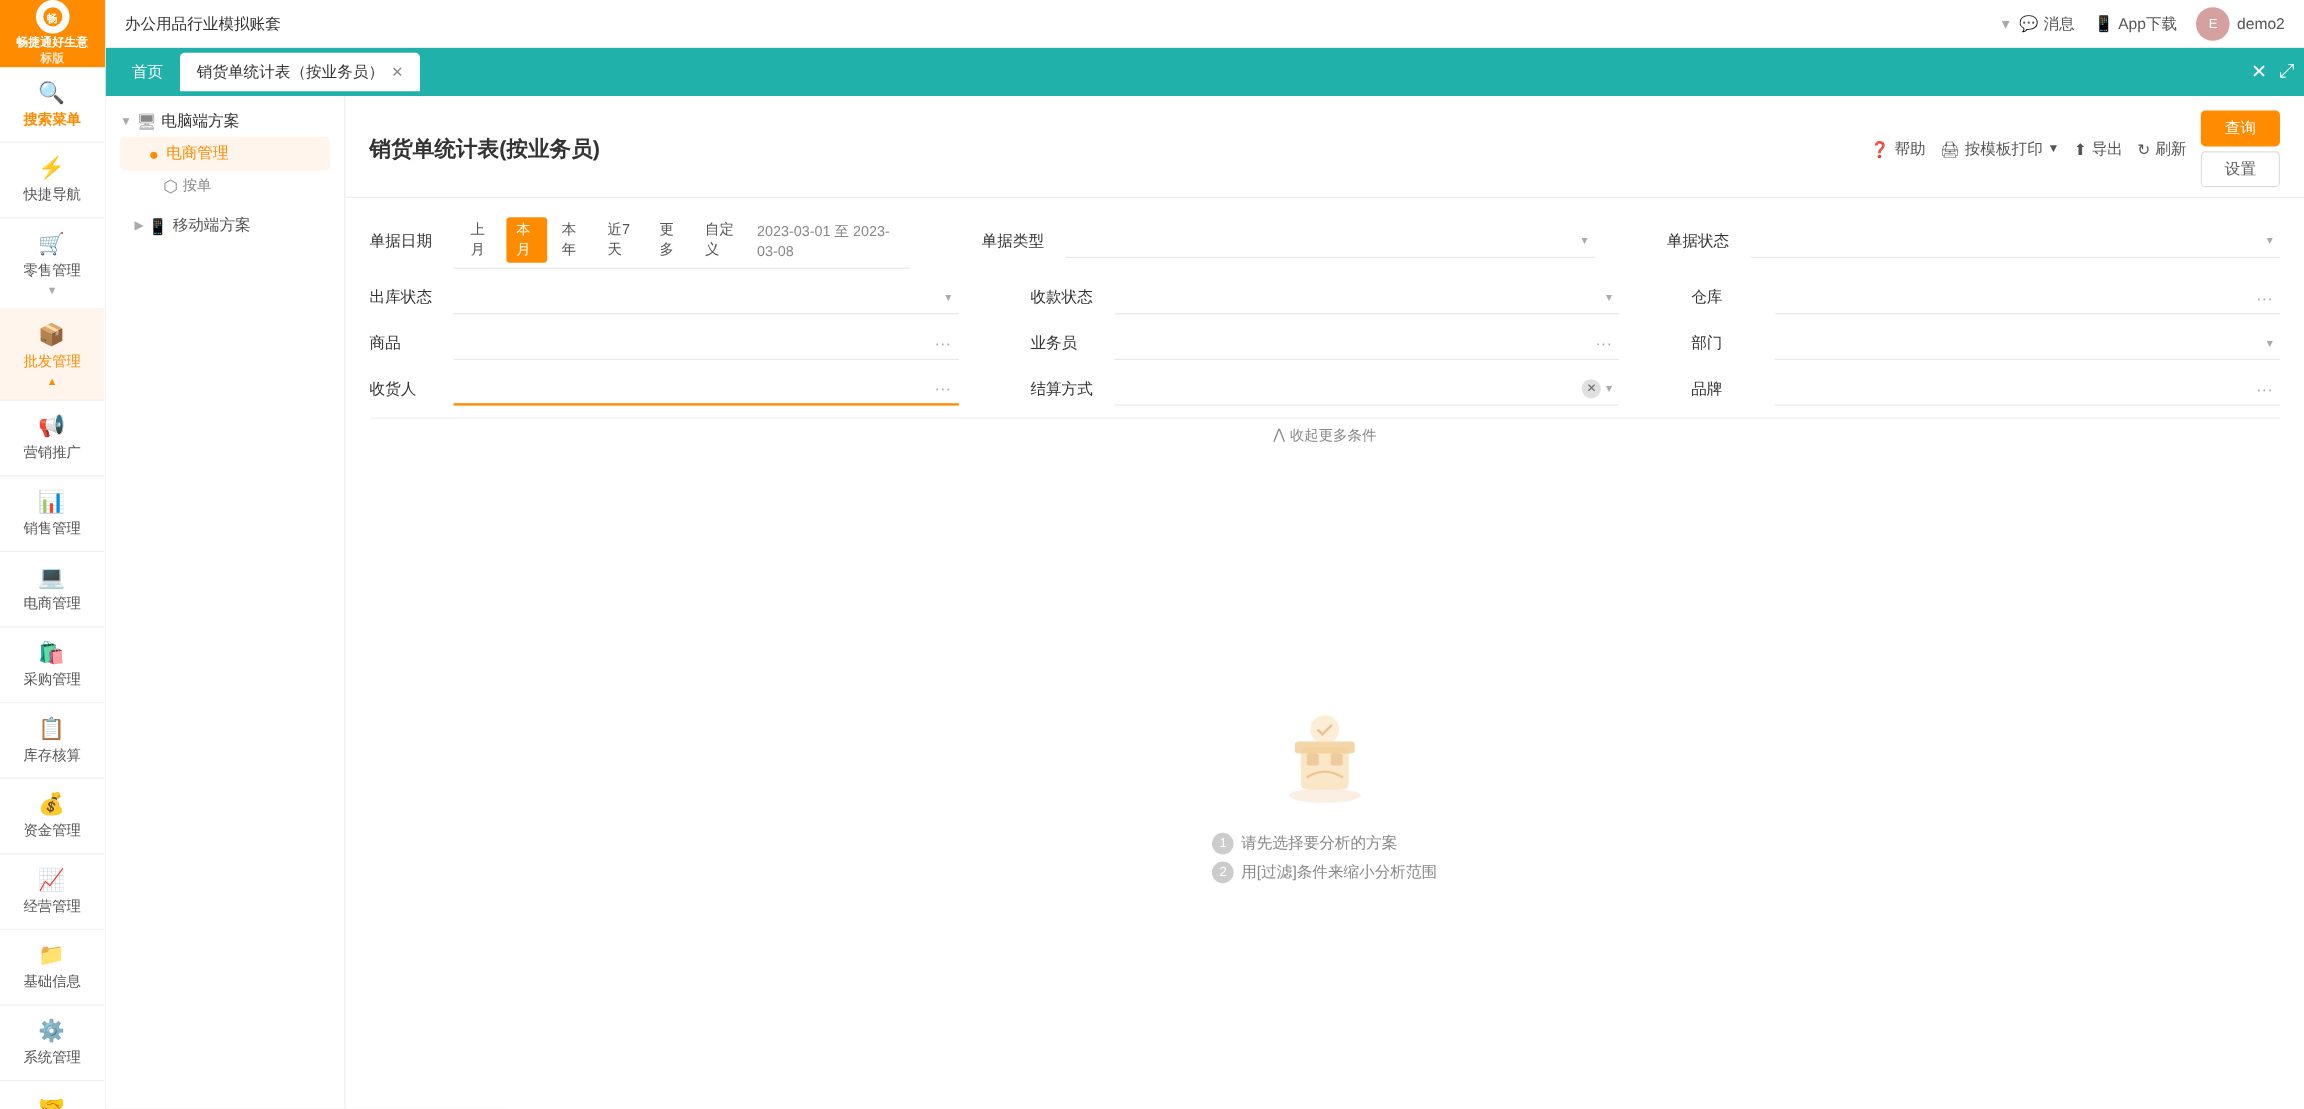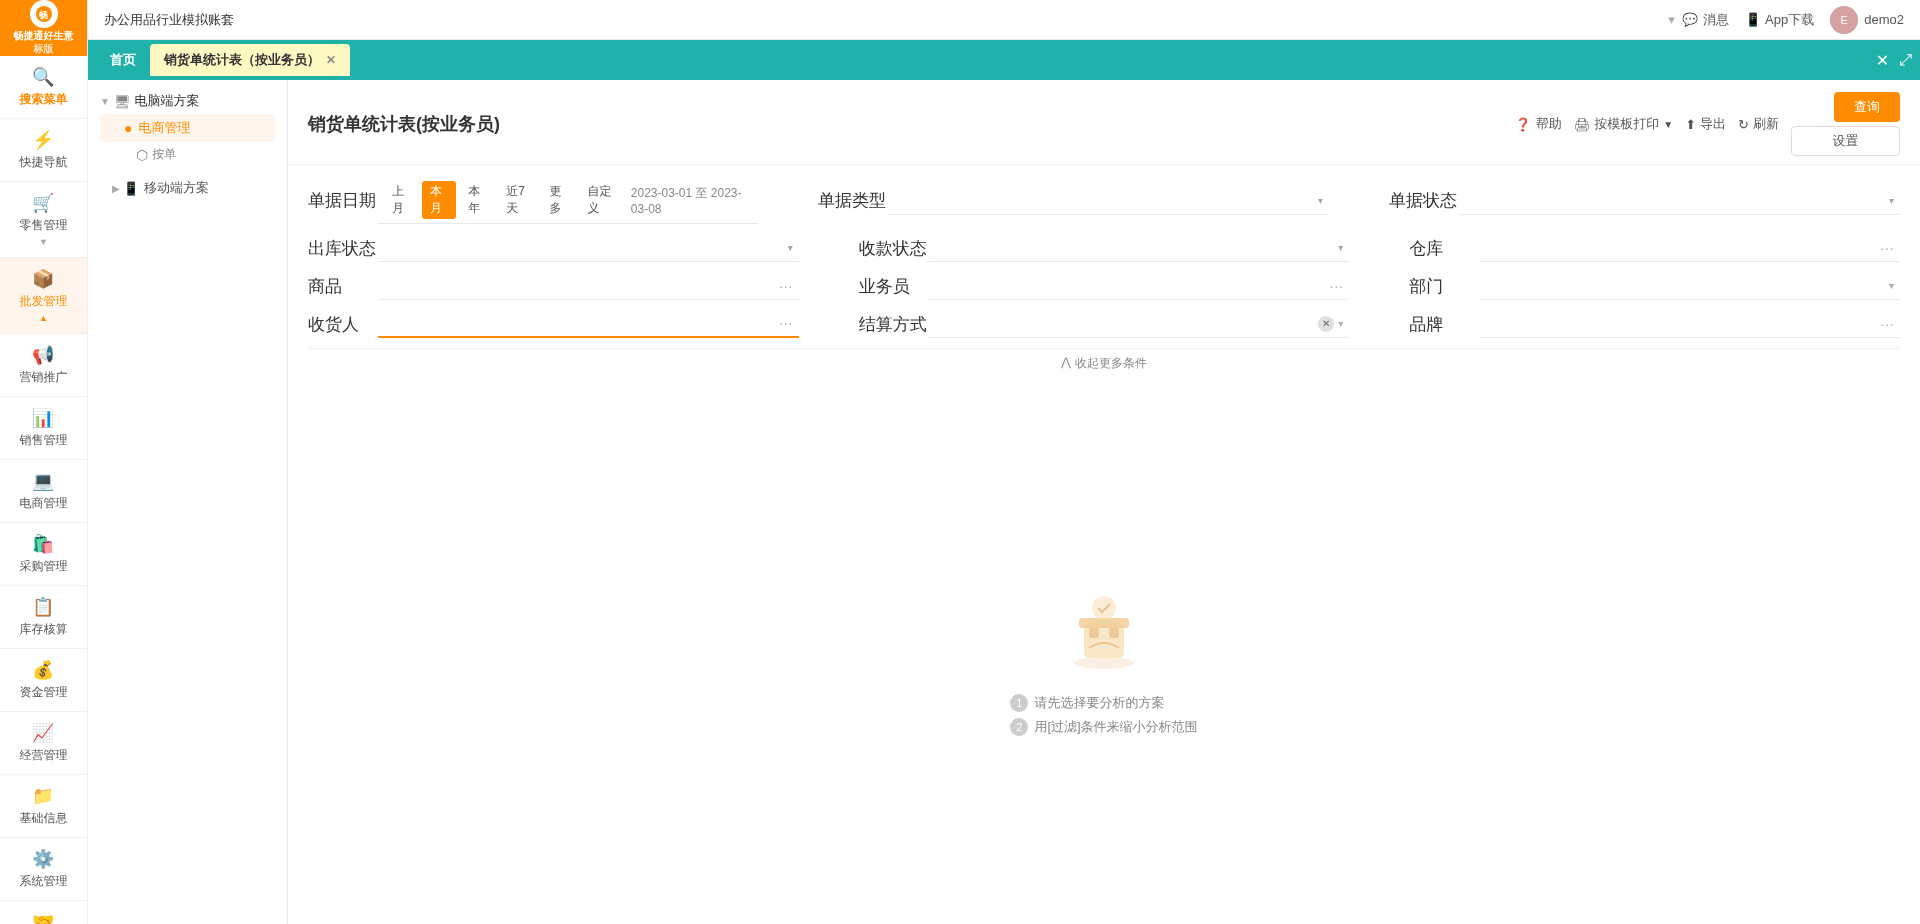--- a/index.html
+++ b/index.html
@@ -117,25 +117,24 @@
     .tab {
       height: 32px;
       padding: 0 14px;
       display: flex;
       align-items: center;
       cursor: pointer;
       border-radius: 4px 4px 0 0;
       font-size: 13px;
       gap: 6px;
       color: rgba(255,255,255,0.85);
-      font-weight: bold;
     }
     .tab.home { color: white; }
     .tab.active {
-      background: #fef9c3;
+      background: #ffffff;
       color: #333;
     }
     .tab .close-tab { color: #888; font-size: 12px; cursor: pointer; }
     .tabbar-maximize { margin-left: auto; color: white; cursor: pointer; font-size: 16px; display: flex; gap: 10px; }
 
     
     .content-area {
       flex: 1;
       display: flex;
       overflow: hidden;
@@ -256,21 +255,20 @@
       color: #555;
     }
     .btn-primary {
       background: #ff8c00;
       color: white;
       border: none;
       padding: 6px 20px;
       border-radius: 4px;
       cursor: pointer;
       font-size: 13px;
-      margin-left: 43px;
     }
     .btn-secondary {
       background: white;
       color: #555;
       border: 1px solid #ddd;
       padding: 5px 16px;
       border-radius: 4px;
       cursor: pointer;
       font-size: 13px;
     }
@@ -283,21 +281,21 @@
     }
     .filter-row {
       display: flex;
       align-items: center;
       margin-bottom: 10px;
       gap: 0;
     }
     .filter-label {
       width: 70px;
       color: #333;
-      font-size: 17px;
+      font-size: 13px;
       flex-shrink: 0;
     }
     .filter-field {
       flex: 1;
       display: flex;
       align-items: center;
       border-bottom: 1px solid #e8e8e8;
       padding: 4px 6px;
       min-height: 28px;
       position: relative;

